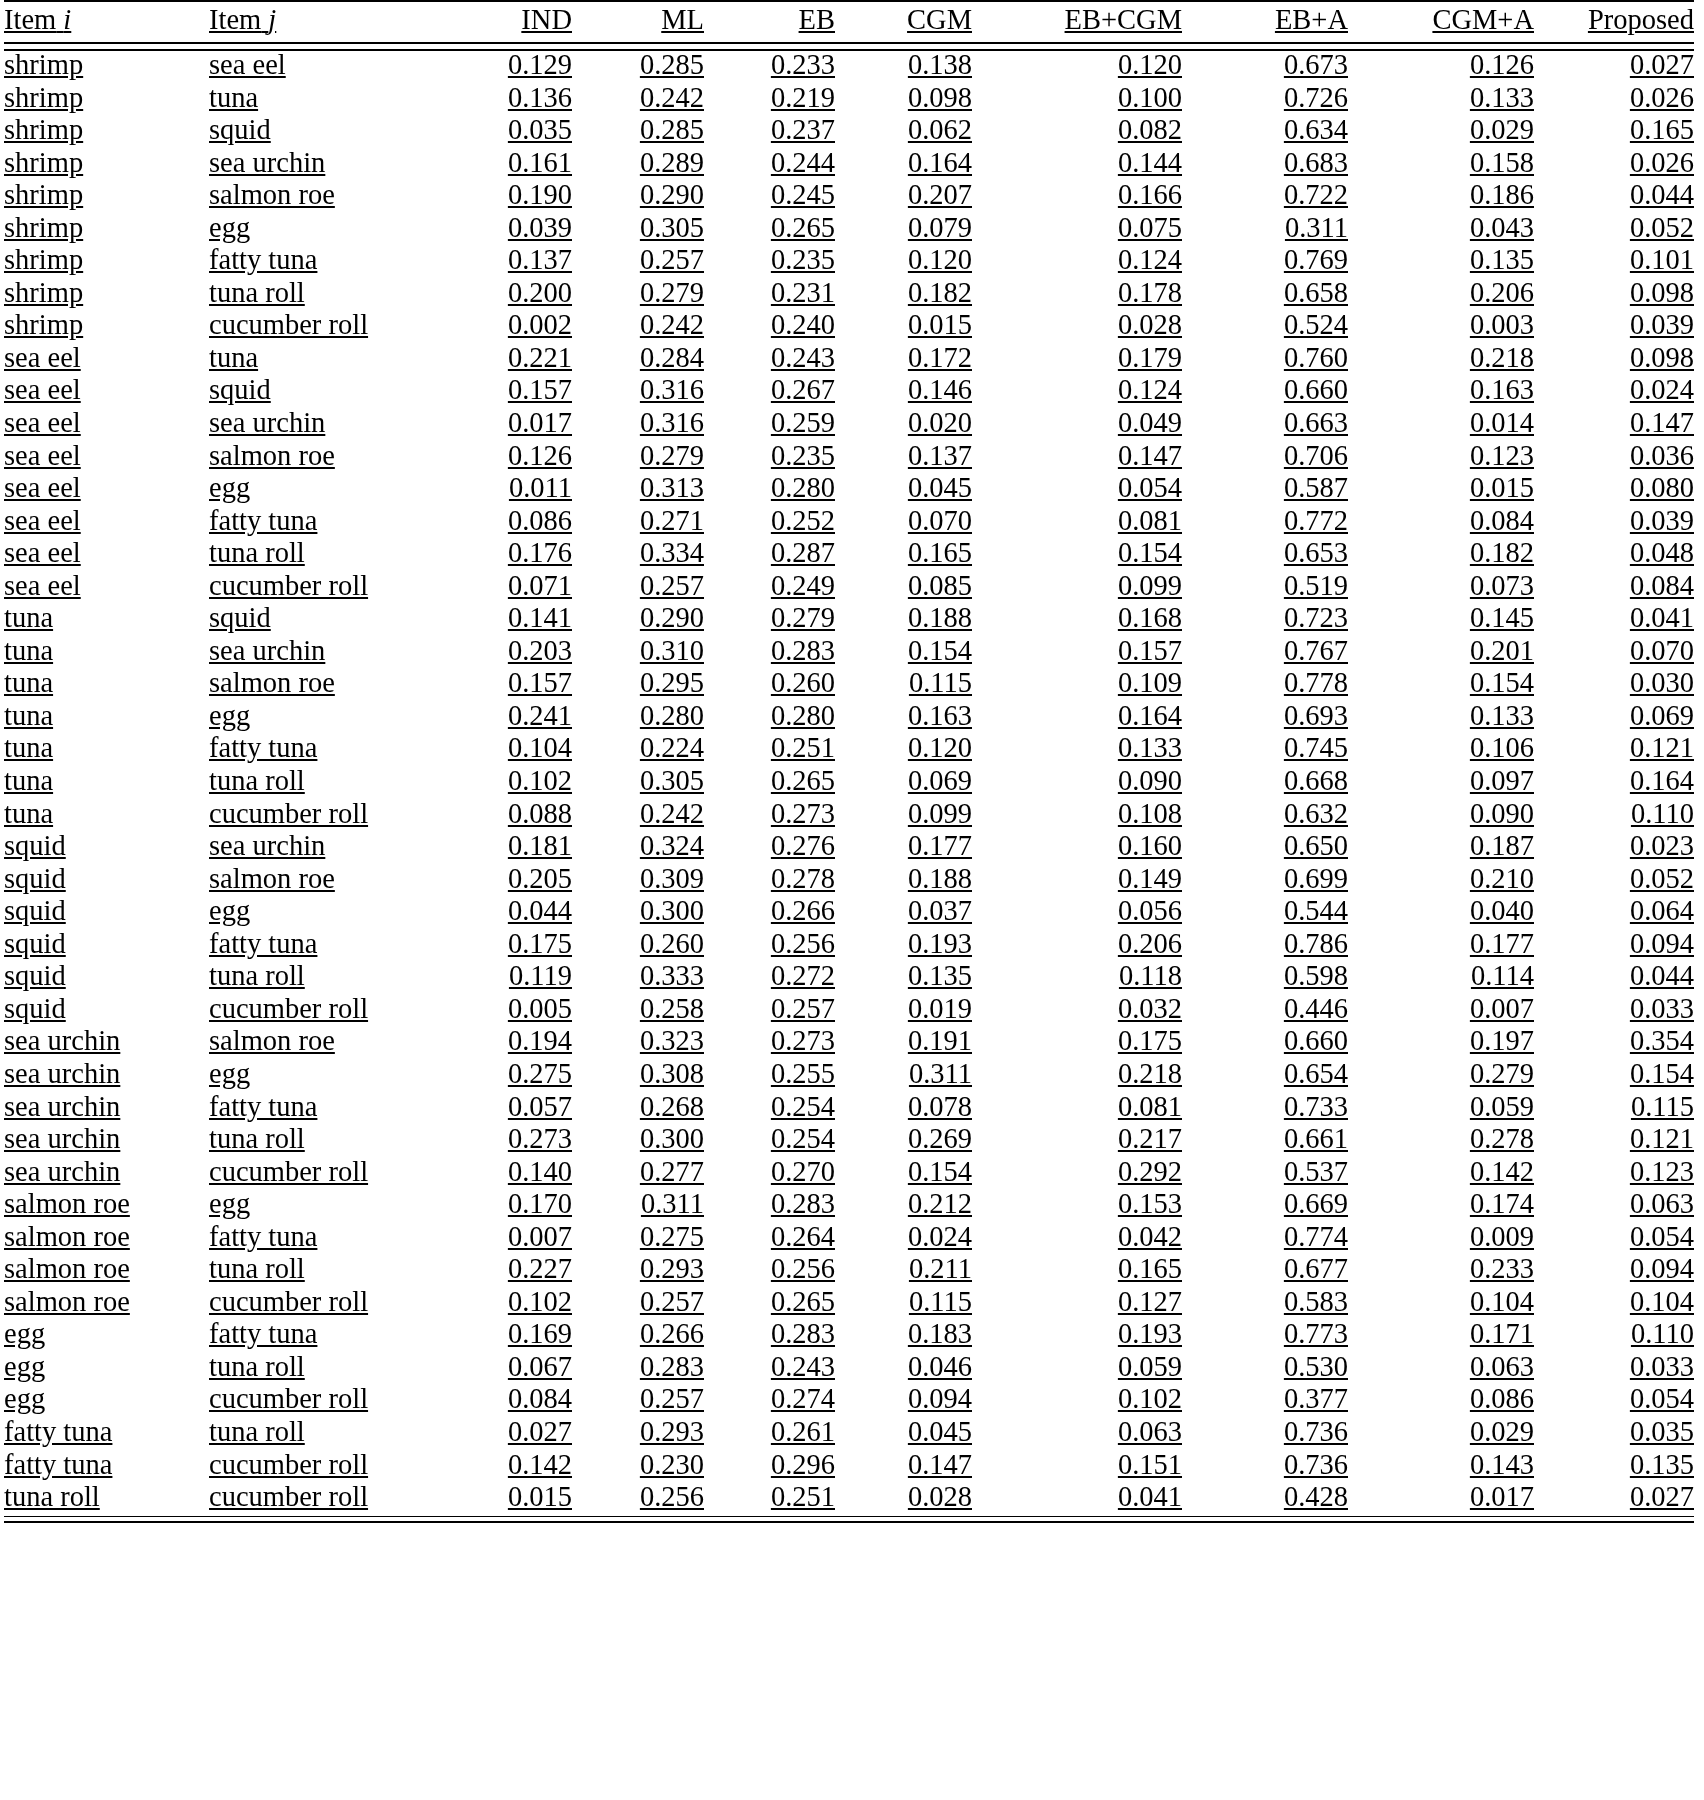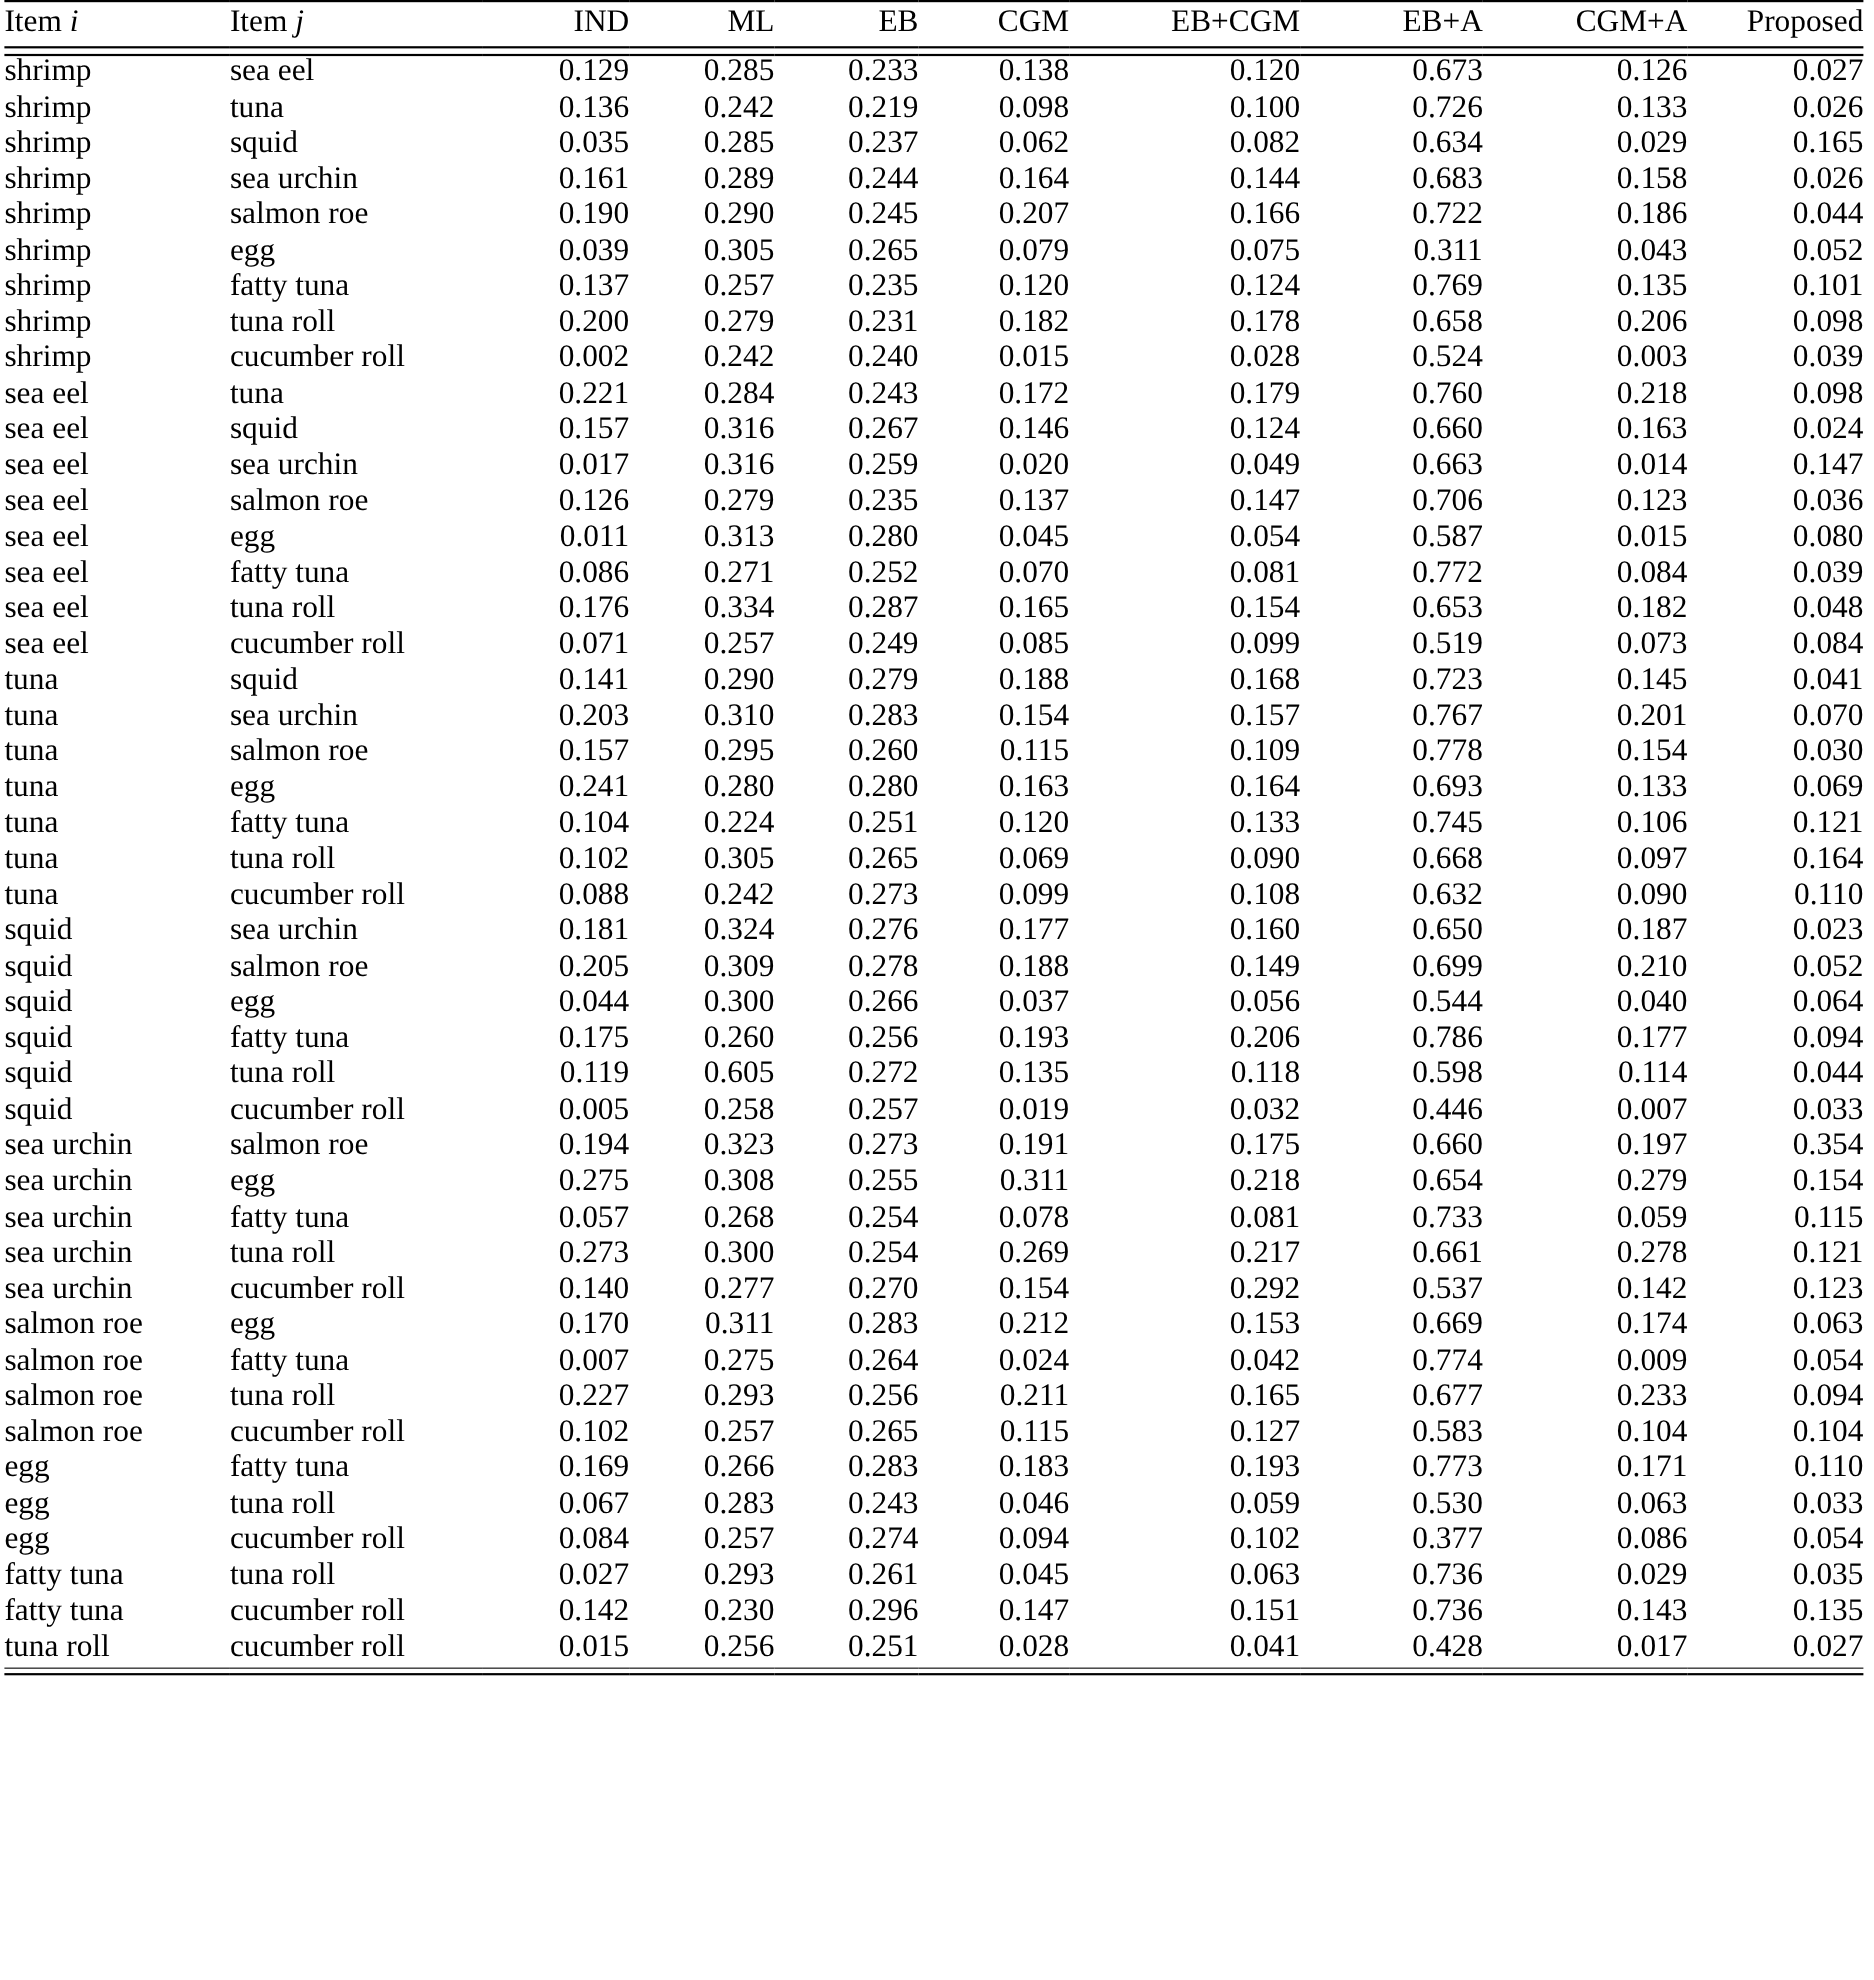--- a/index.html
+++ b/index.html
@@ -12,20 +12,21 @@
     height: 1800px;
     font-family: "Liberation Serif", "DejaVu Serif", serif;
     color: #000000;
     overflow: hidden;
   }
   #sheet {
     width: 1704px;
     height: 1800px;
     position: relative;
     box-sizing: border-box;
+    text-decoration: underline;
   }
   table.results {
     width: 1690px;
     margin: 0 4px;
     border-collapse: collapse;
     table-layout: fixed;
     font-size: 28.5px;
     line-height: 1.0;
   }
   table.results td, table.results th {
@@ -444,21 +445,21 @@
           <td class="dcell rcol">0.193</td>
           <td class="dcell rcol">0.206</td>
           <td class="dcell rcol">0.786</td>
           <td class="dcell rcol">0.177</td>
           <td class="dcell rcol bold">0.094</td>
         </tr>
         <tr>
           <td class="dcell lcol pad-left">squid</td>
           <td class="dcell lcol pad-left">tuna roll</td>
           <td class="dcell rcol">0.119</td>
-          <td class="dcell rcol">0.605</td>
+          <td class="dcell rcol">0.333</td>
           <td class="dcell rcol">0.272</td>
           <td class="dcell rcol">0.135</td>
           <td class="dcell rcol">0.118</td>
           <td class="dcell rcol">0.598</td>
           <td class="dcell rcol">0.114</td>
           <td class="dcell rcol bold">0.044</td>
         </tr>
         <tr>
           <td class="dcell lcol pad-left">squid</td>
           <td class="dcell lcol pad-left">cucumber roll</td>

